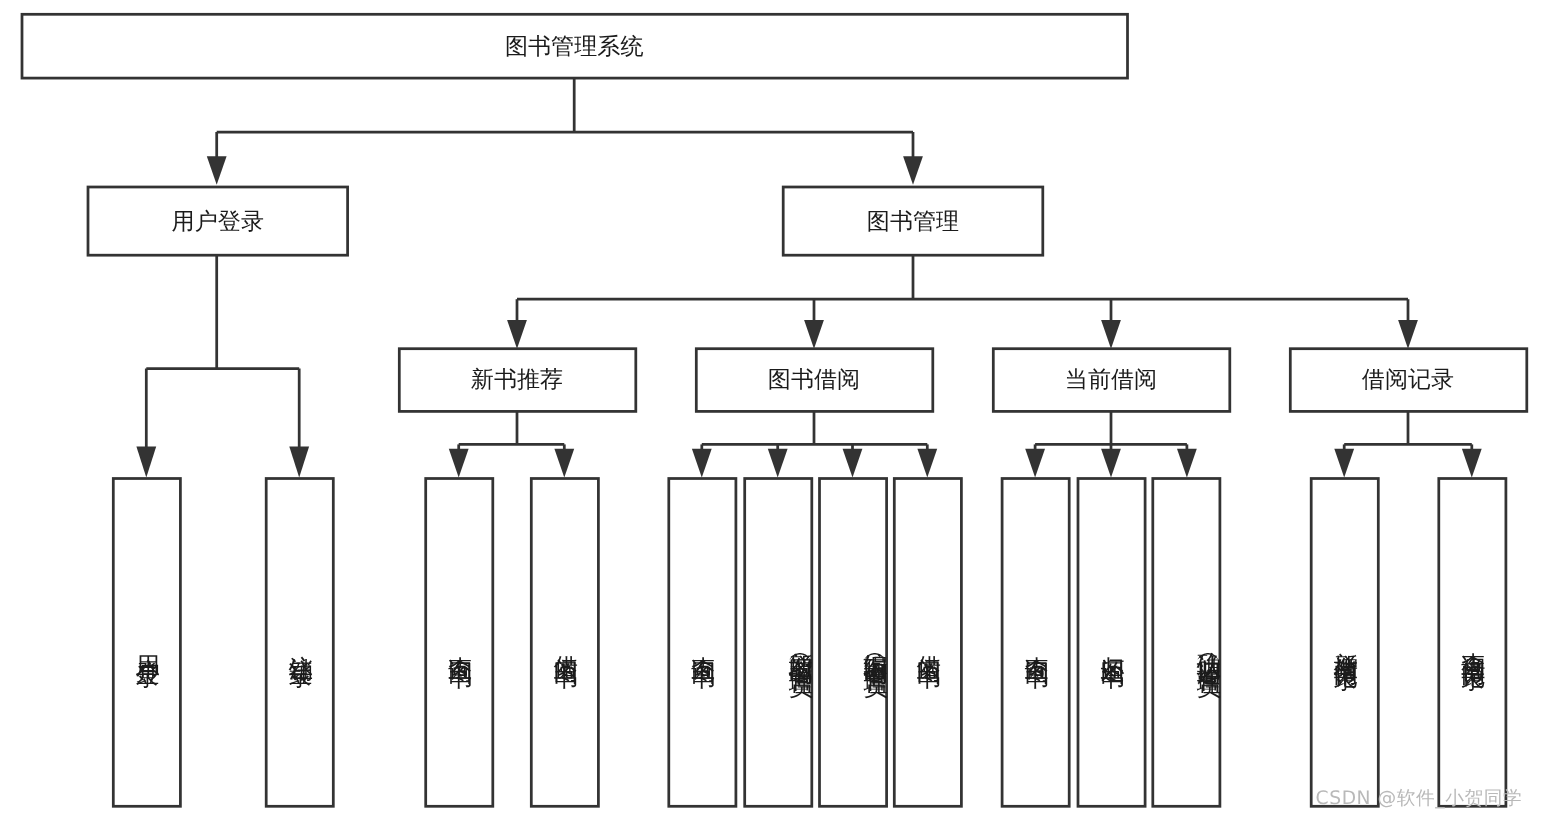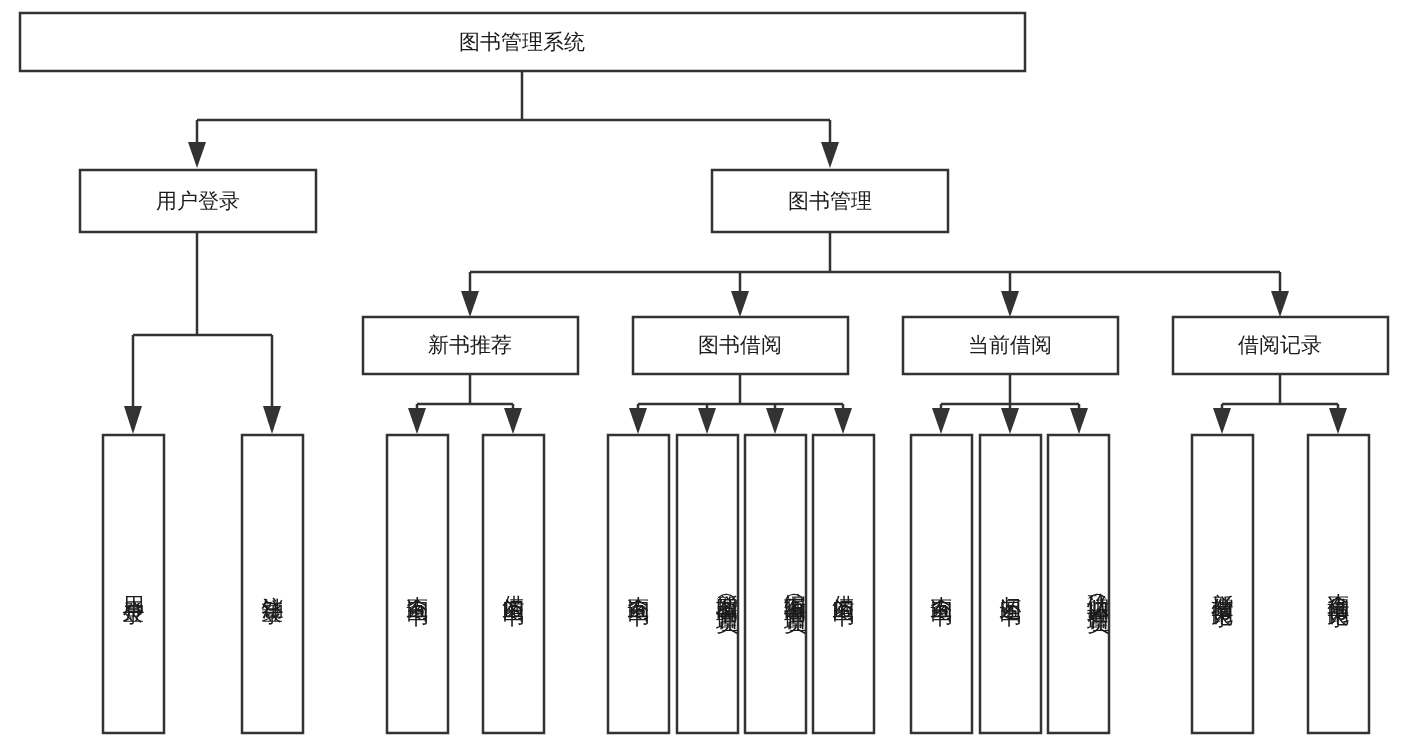--- a/index.html
+++ b/index.html
@@ -211,14 +211,15 @@
   <div class="leaf-label" style="left:608px; top:435px; width:61px; height:298px;">查询图书</div>
   <div class="leaf-label" style="left:677px; top:435px; width:61px; height:298px; align-items:flex-start; padding-top:8px; box-sizing:border-box;">新增图书（管理员）</div>
   <div class="leaf-label" style="left:745px; top:435px; width:61px; height:298px; align-items:flex-start; padding-top:8px; box-sizing:border-box;">编辑图书（管理员）</div>
   <div class="leaf-label" style="left:813px; top:435px; width:61px; height:298px;">借阅图书</div>
   <div class="leaf-label" style="left:911px; top:435px; width:61px; height:298px;">查询图书</div>
   <div class="leaf-label" style="left:980px; top:435px; width:61px; height:298px;">归还图书</div>
   <div class="leaf-label" style="left:1048px; top:435px; width:61px; height:298px; align-items:flex-start; padding-top:8px; box-sizing:border-box;">确认归还（管理员）</div>
   <div class="leaf-label" style="left:1192px; top:435px; width:61px; height:298px;">新增借阅记录</div>
   <div class="leaf-label" style="left:1308px; top:435px; width:61px; height:298px;">查询借阅记录</div>
 
+  <div class="watermark" style="left:1196px; top:714px;">CSDN @软件_小贺同学</div>
 
 </div>
 
 </body></html>

